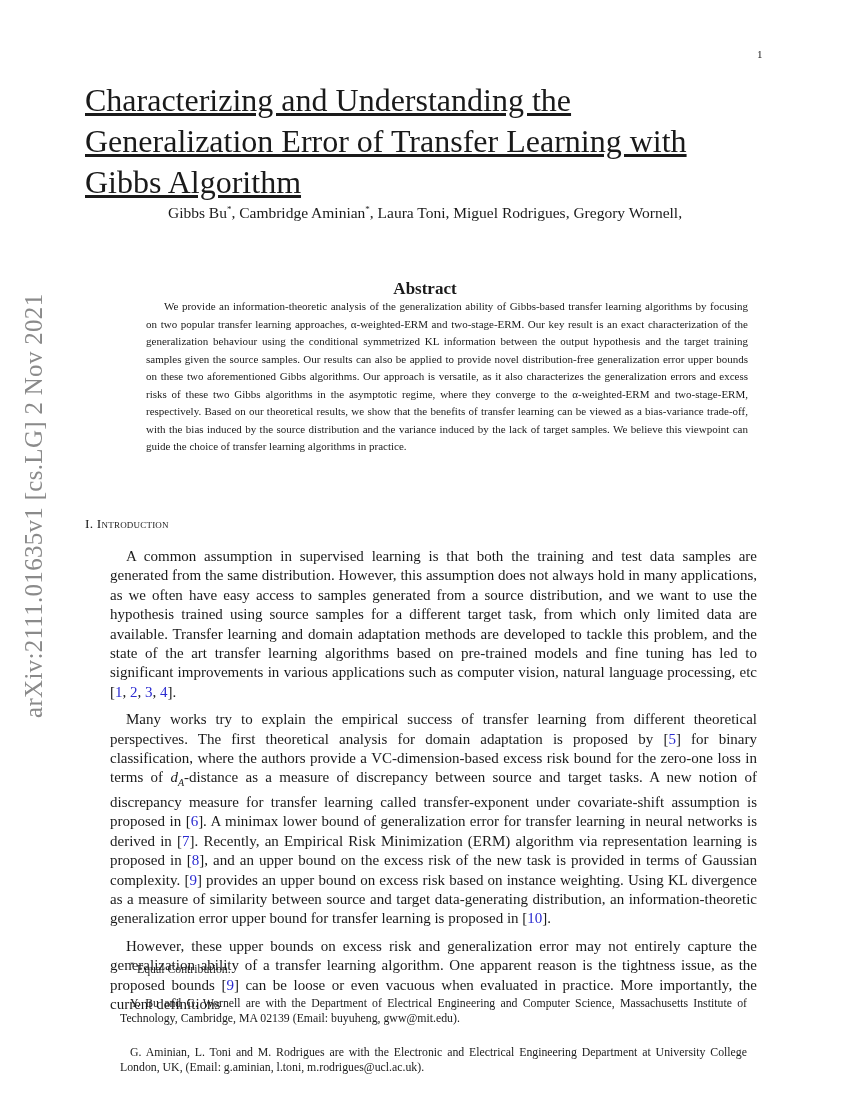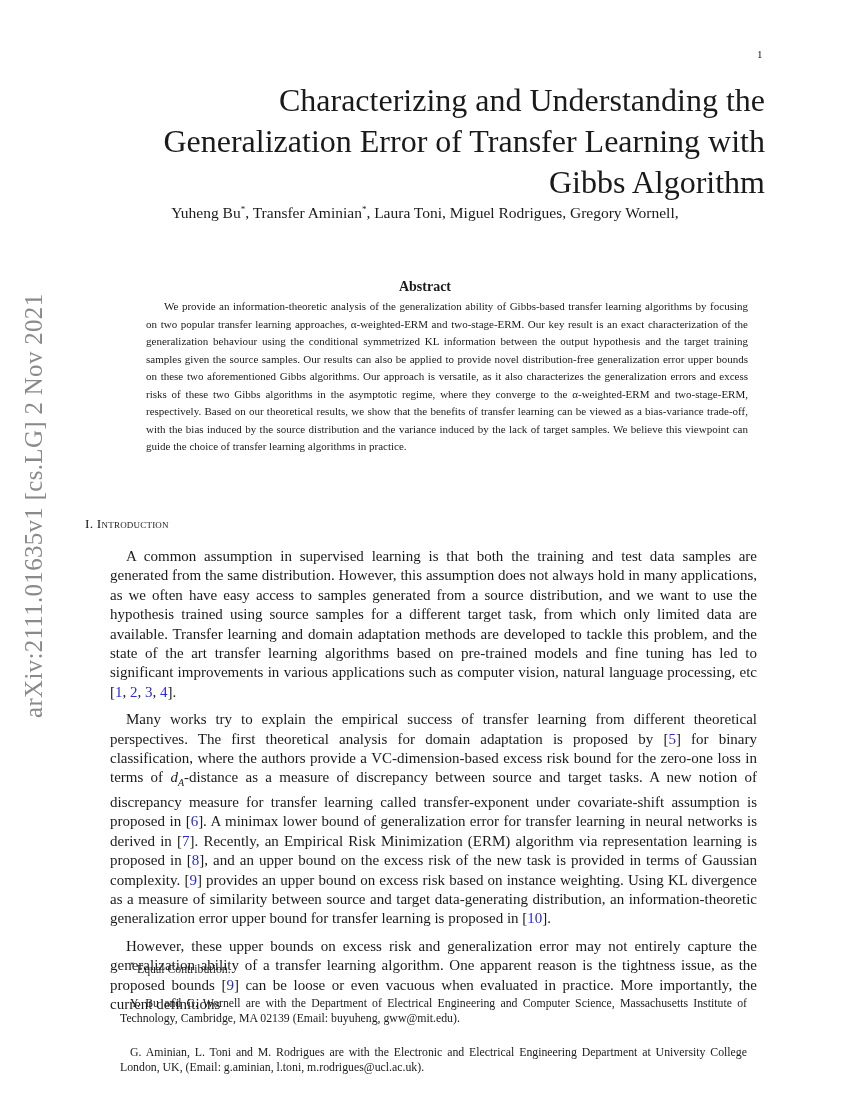--- a/index.html
+++ b/index.html
@@ -2,27 +2,27 @@
 <html><head>
 <meta charset="utf-8">
 <style>
   html, body { margin: 0; padding: 0; background: #ffffff; }
   body { width: 850px; height: 1100px; position: relative; overflow: hidden;
          font-family: "Liberation Serif", "DejaVu Serif", serif; color: #1a1a1a; }
   .page-number { position: absolute; top: 48px; left: 757px; font-size: 11px; }
   .arxiv-stamp { position: absolute; left: 20px; top: 718px; width: 460px; height: 40px;
                  transform-origin: 0 0; transform: rotate(-90deg);
                  font-size: 25px; color: #8a8a8a; white-space: nowrap; letter-spacing: 0.3px; }
-  .title { position: absolute; top: 80px; left: 85px; width: 680px; text-align: right;
-           font-size: 32px; line-height: 41px; }
+  .title { position: absolute; top: 80px; left: 85px; width: 680px; text-align: left;
+           font-size: 32px; line-height: 41px; text-decoration: underline; }
   .authors { position: absolute; top: 204px; left: 85px; width: 680px; text-align: center;
              font-size: 15.5px; }
   .authors sup { font-size: 9px; }
   .abstract-heading { position: absolute; top: 279px; left: 85px; width: 680px; text-align: center;
-                      font-size: 14px; font-weight: bold; }
+                      font-size: 17px; font-weight: bold; }
   .abstract-body { position: absolute; top: 298px; left: 146px; width: 602px;
                    font-size: 11px; line-height: 17.5px; text-align: justify; text-indent: 18px; }
   .section-heading { position: absolute; top: 516px; left: 85px; width: 680px; text-align: left;
                      font-size: 13.5px; letter-spacing: 0.2px; }
   .section-heading .sc { font-variant: small-caps; }
   .body-text { position: absolute; top: 539px; left: 102px; width: 663px;
                font-size: 15px; line-height: 19.4px; text-align: justify; }
   .body-text p { margin: 8px; text-indent: 16px; }
   .cite { color: #2a2ad0; }
   .math-i { font-style: italic; }
@@ -33,21 +33,21 @@
 </style>
 </head>
 <body>
 
 <div class="page-number">1</div>
 
 <div class="arxiv-stamp">arXiv:2111.01635v1  [cs.LG]  2 Nov 2021</div>
 
 <h1 class="title" style="margin:0;font-weight:normal;">Characterizing and Understanding the Generalization Error of Transfer Learning with Gibbs Algorithm</h1>
 
-<div class="authors" id="authors"><span>Yuheng Bu</span><sup>*</sup>, <span>Transfer Aminian</span><sup>*</sup>, <span>Laura Toni</span>, <span>Miguel Rodrigues</span>, <span>Gregory Wornell</span>, </div>
+<div class="authors" id="authors"><span>Gibbs Bu</span><sup>*</sup>, <span>Cambridge Aminian</span><sup>*</sup>, <span>Laura Toni</span>, <span>Miguel Rodrigues</span>, <span>Gregory Wornell</span>, </div>
 
 <div class="abstract-heading">Abstract</div>
 <div class="abstract-body">We provide an information-theoretic analysis of the generalization ability of Gibbs-based transfer learning algorithms by focusing on two popular transfer learning approaches, α-weighted-ERM and two-stage-ERM. Our key result is an exact characterization of the generalization behaviour using the conditional symmetrized KL information between the output hypothesis and the target training samples given the source samples. Our results can also be applied to provide novel distribution-free generalization error upper bounds on these two aforementioned Gibbs algorithms. Our approach is versatile, as it also characterizes the generalization errors and excess risks of these two Gibbs algorithms in the asymptotic regime, where they converge to the α-weighted-ERM and two-stage-ERM, respectively. Based on our theoretical results, we show that the benefits of transfer learning can be viewed as a bias-variance trade-off, with the bias induced by the source distribution and the variance induced by the lack of target samples. We believe this viewpoint can guide the choice of transfer learning algorithms in practice.</div>
 
 <div class="section-heading">
   <span>I.</span>
   <span class="sc">Introduction</span>
 </div>
 
 <div class="body-text" id="body">

